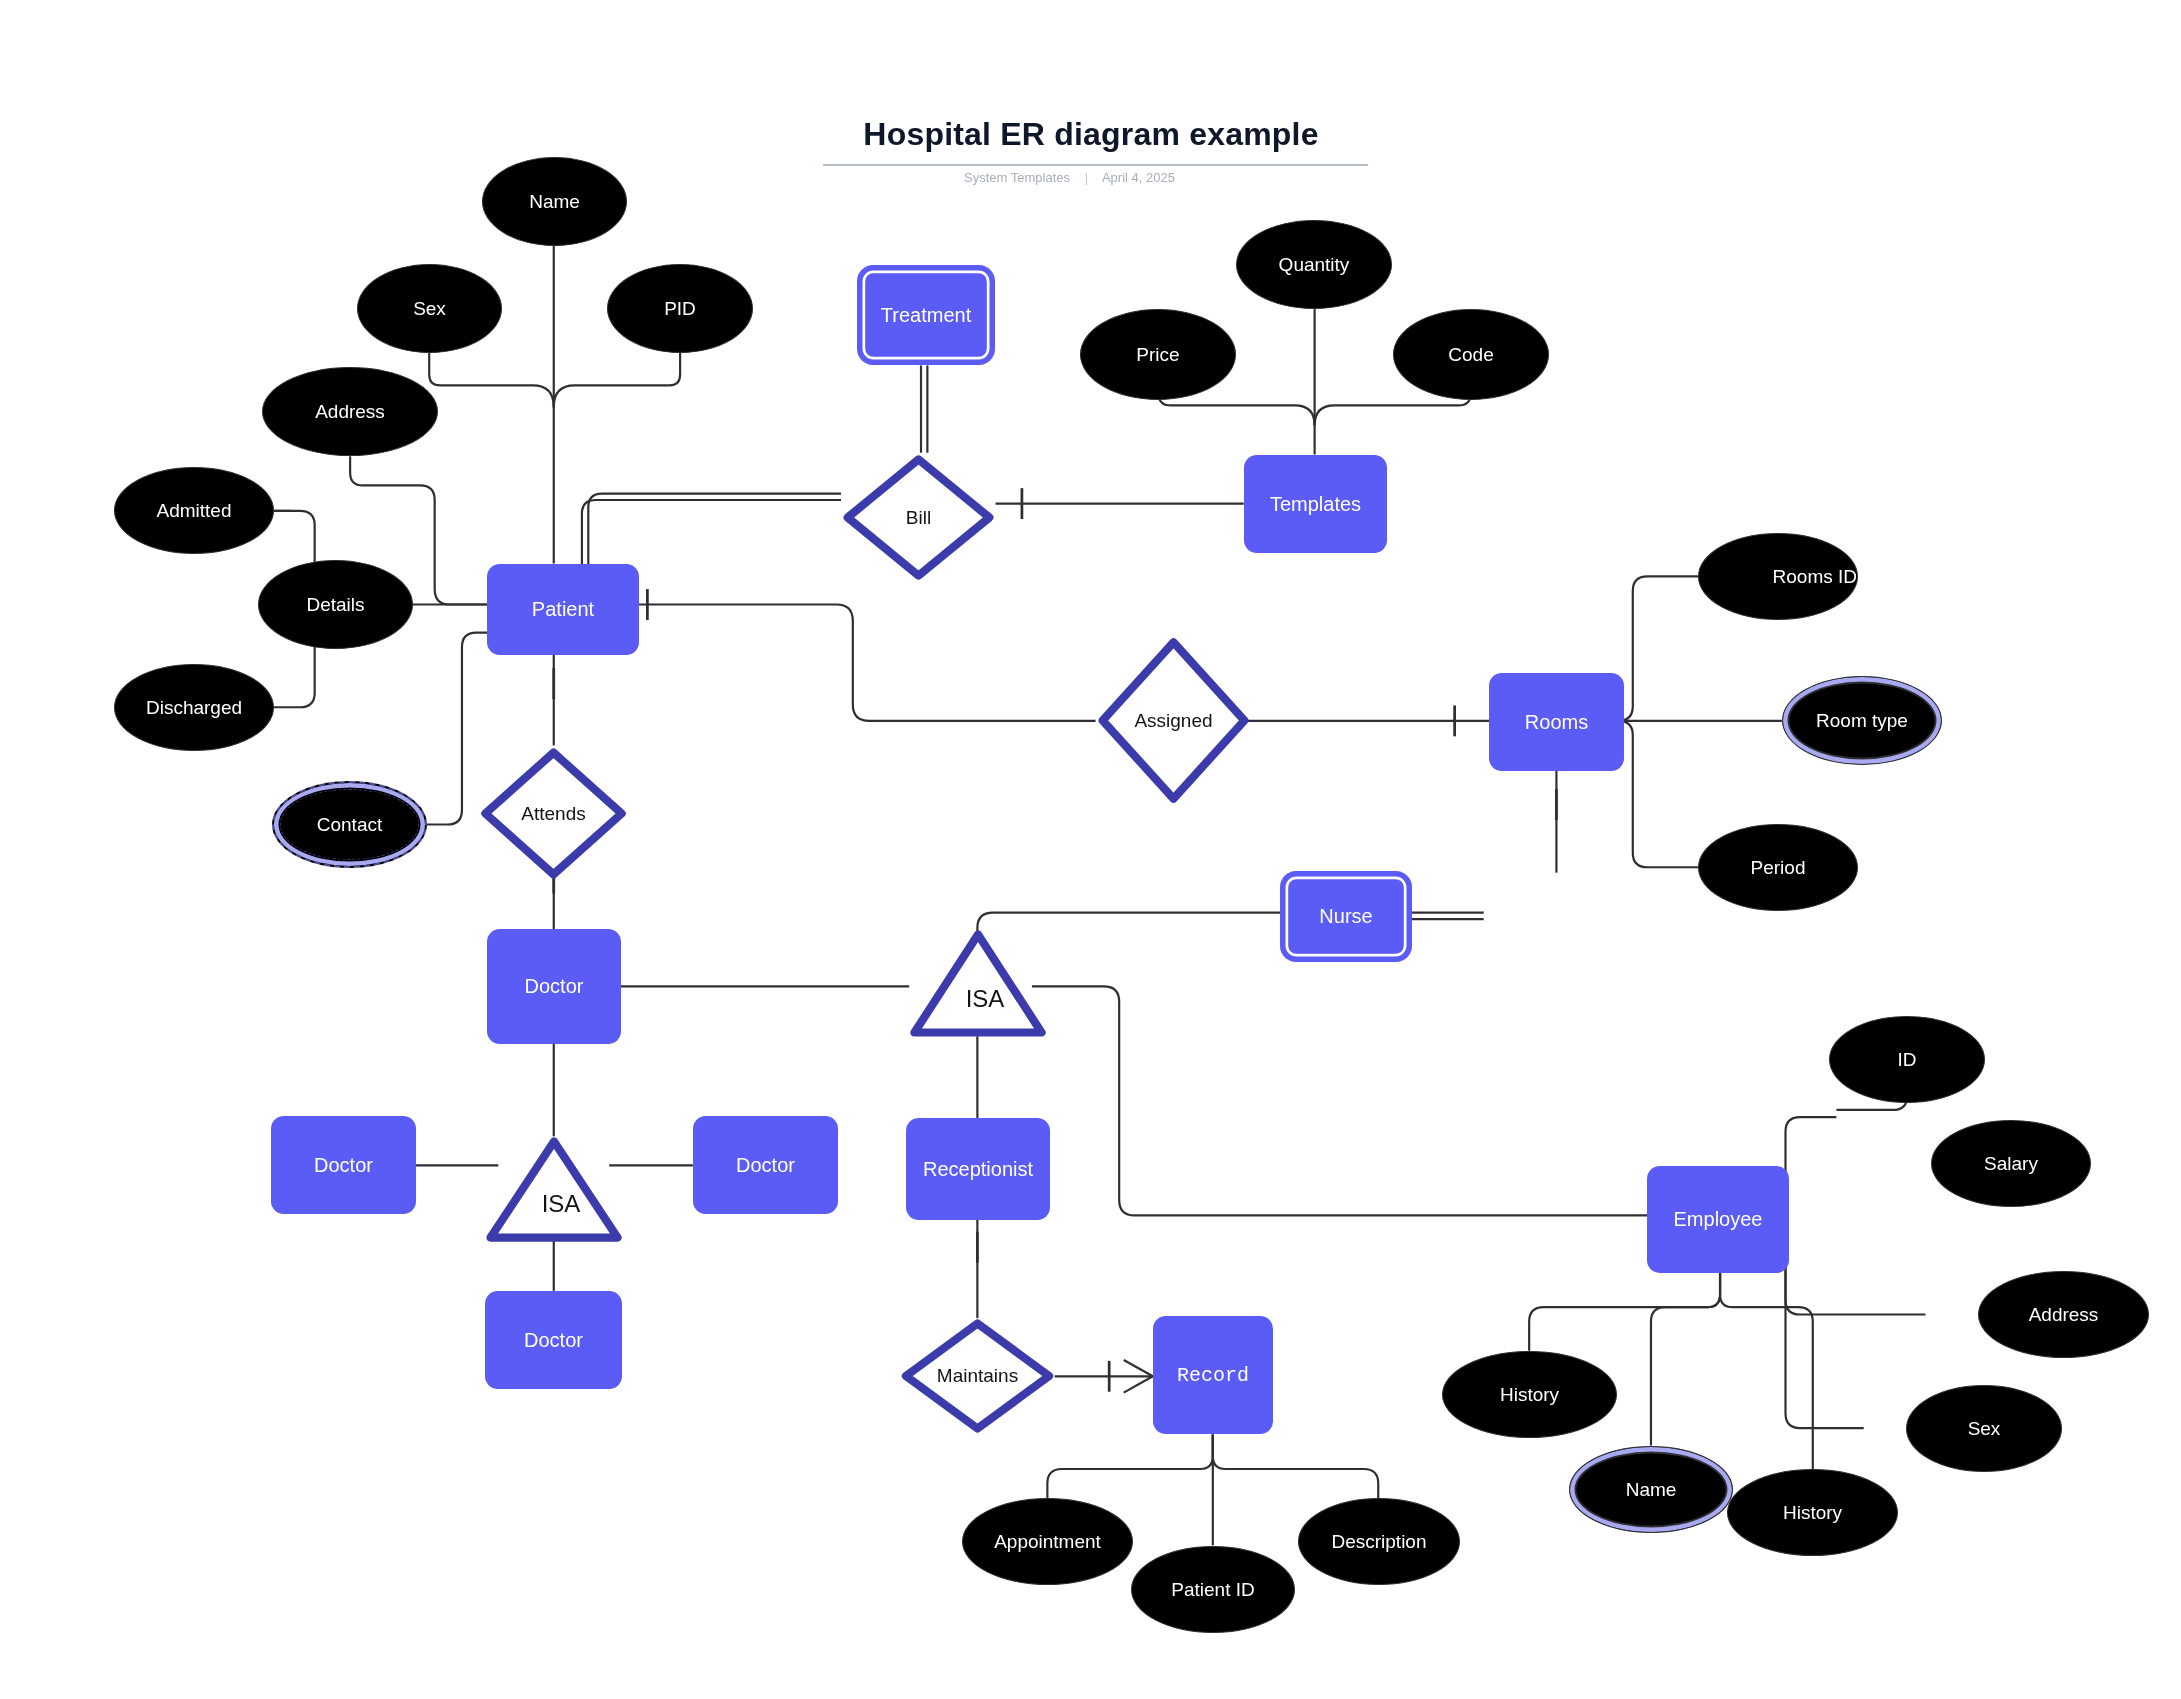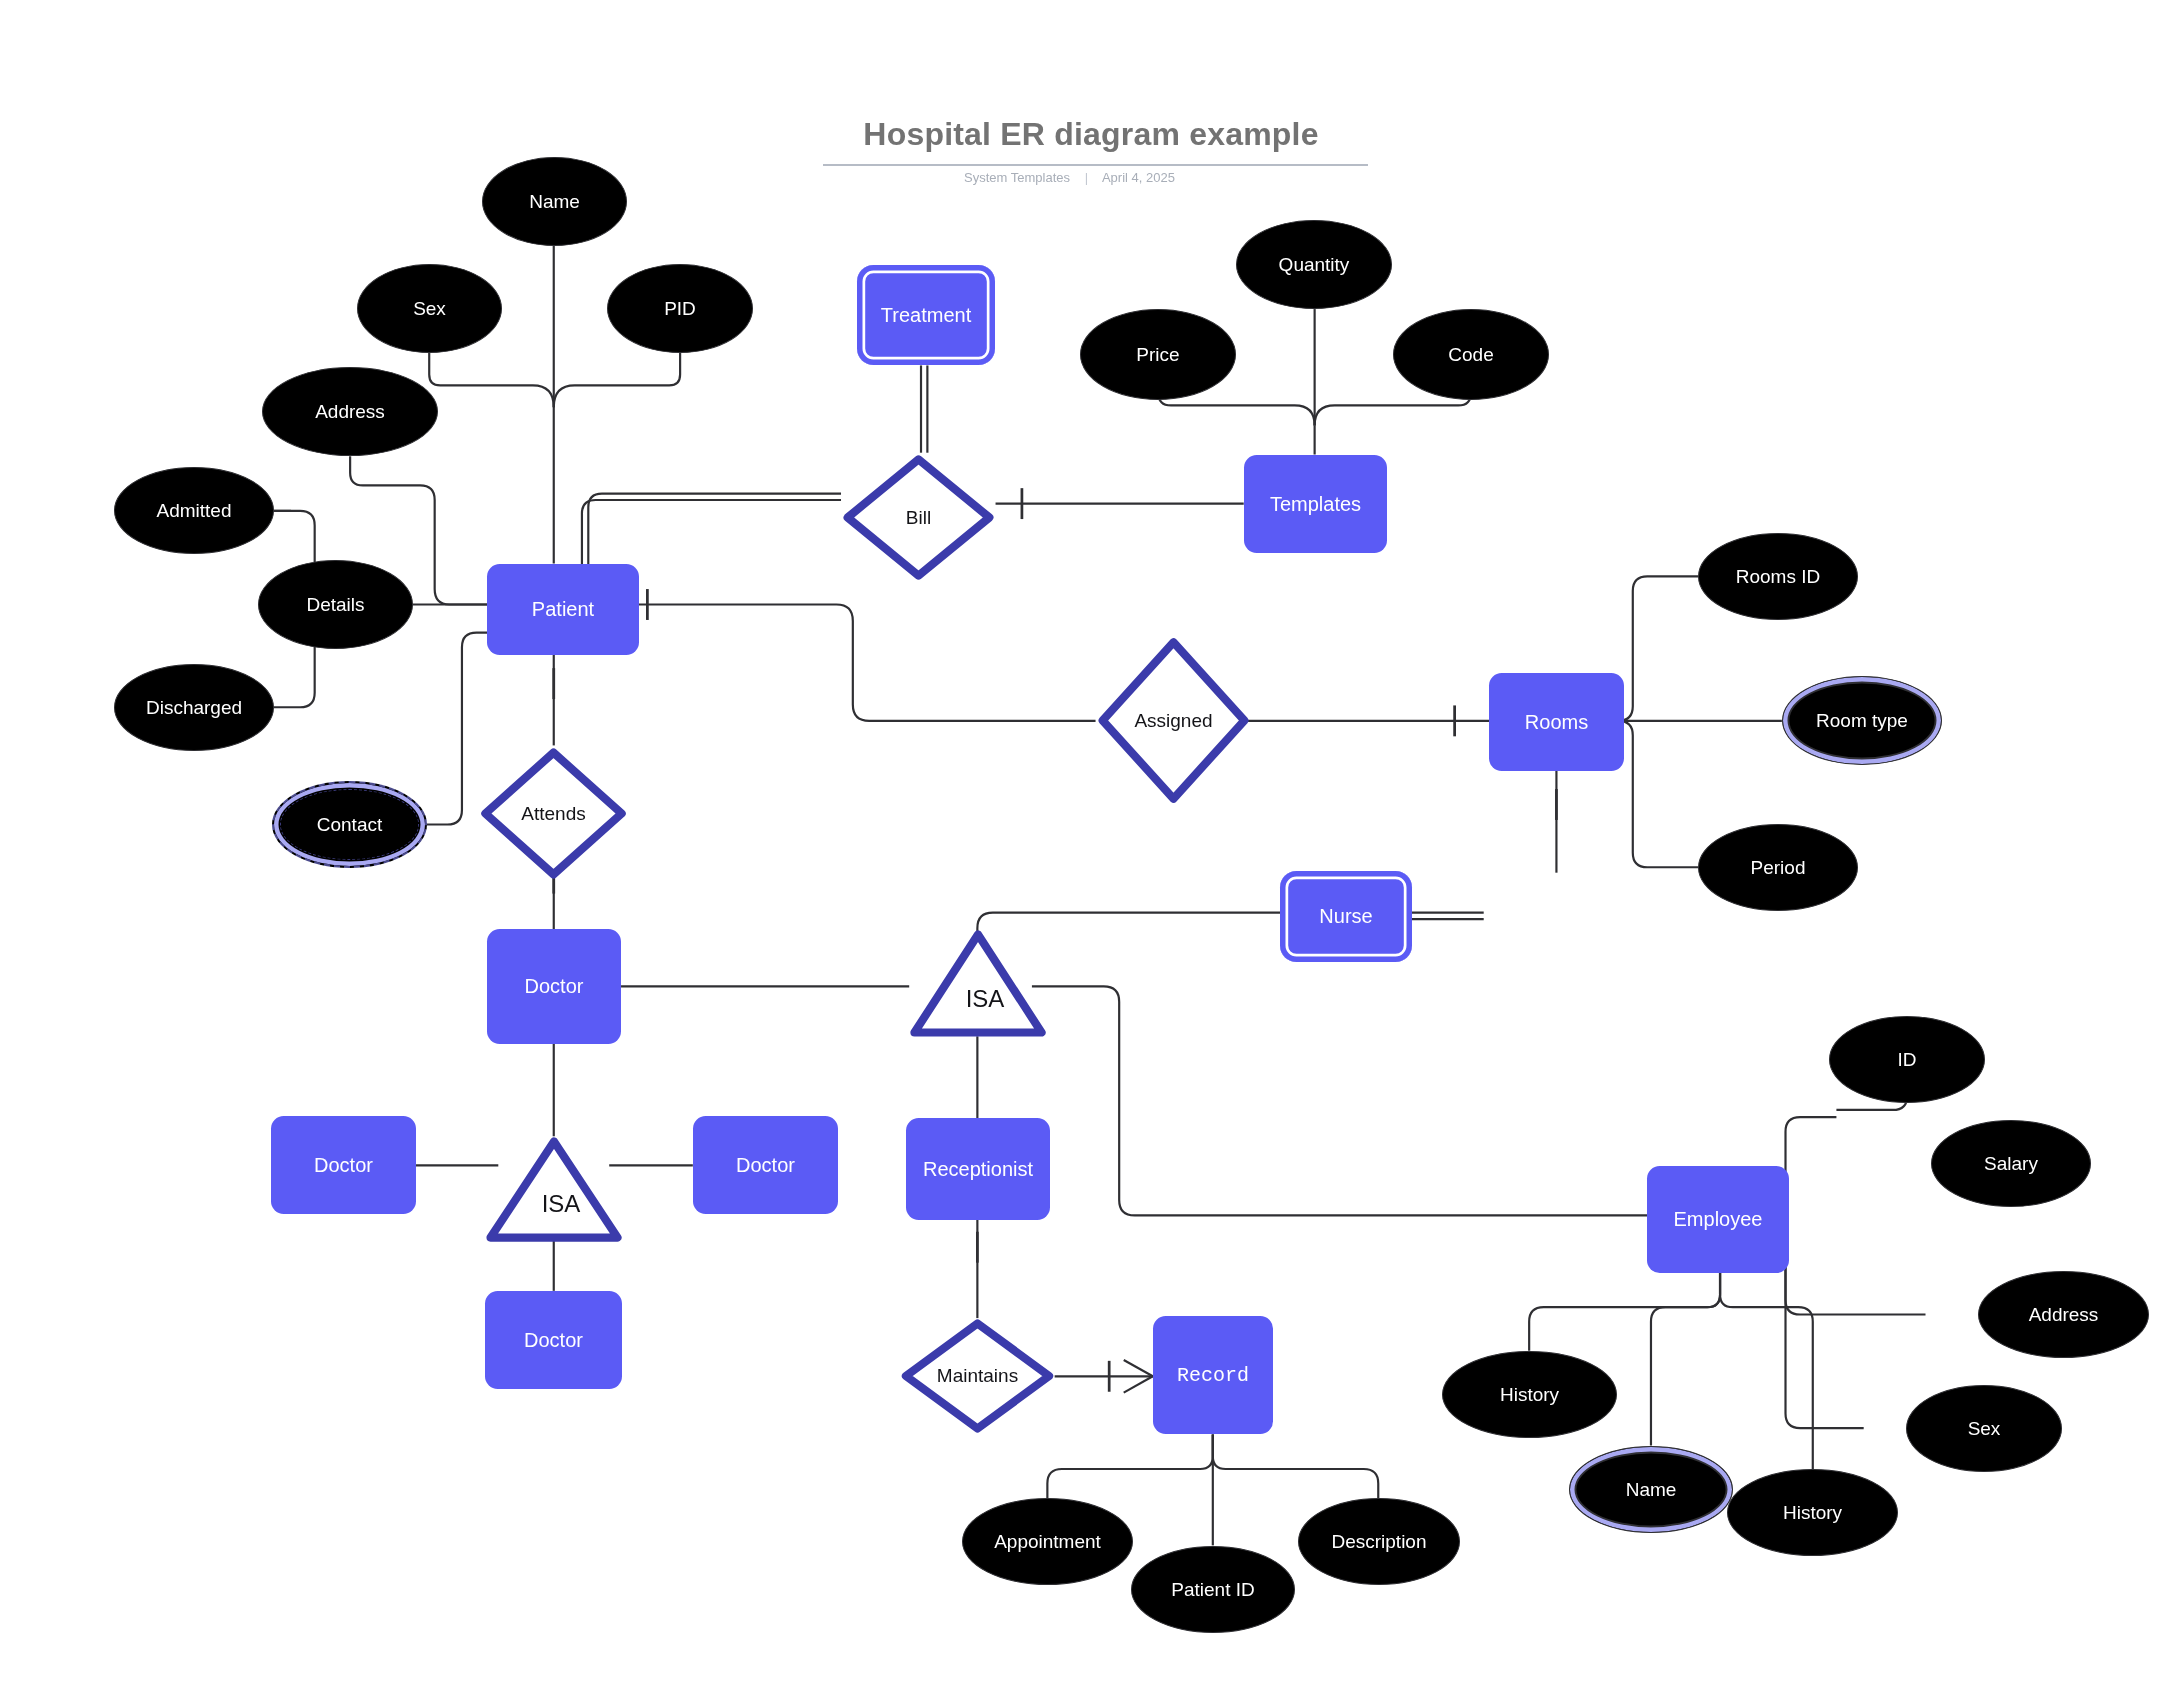--- a/index.html
+++ b/index.html
@@ -2,21 +2,21 @@
 <html style="font-size:14.5px"><head>
 <meta charset="utf-8">
 <style>
   html,body{margin:0;padding:0;background:#ffffff;}
   body{font-family:"Liberation Sans",sans-serif;}
   #stage{position:relative;width:2182px;height:1699px;background:#ffffff;overflow:hidden;}
 
   
   .doc-title{
     position:absolute;left:0;top:116px;width:2182px;text-align:center;
-    font-size:32px;font-weight:bold;color:#737373;letter-spacing:0.2px;
+    font-size:32px;font-weight:bold;color:#0f172a;letter-spacing:0.2px;
   }
   .title-rule{
     position:absolute;left:823px;top:164px;width:545px;height:1.8px;background:#b6bcc6;
   }
   .doc-sub{
     position:absolute;left:0;top:170px;width:2139px;text-align:center;
     font-size:13px;color:#a8aeb8;
   }
   .doc-sub .divider{display:inline-block;margin:0 11px;color:#c3c8d1;}
 
@@ -303,21 +303,21 @@
   </div>
 
   <div class="node attr" style="left:1236px;top:220px;width:156px;height:89px;">
     <span>Quantity</span>
   </div>
 
   <div class="node attr" style="left:1393px;top:309px;width:156px;height:91px;">
     <span>Code</span>
   </div>
 
-  <div class="node attr" style="left:1698px;top:533px;width:160px;height:87px;">
+  <div class="node attr" style="left:1698px;top:533px;width:160px;height:87px;justify-content:flex-end;">
     <span>Rooms ID</span>
   </div>
 
   <div class="node attr multi" style="left:1782px;top:676px;width:160px;height:89px;">
     <span>Room type</span>
   </div>
 
   <div class="node attr" style="left:1698px;top:824px;width:160px;height:87px;">
     <span>Period</span>
   </div>

